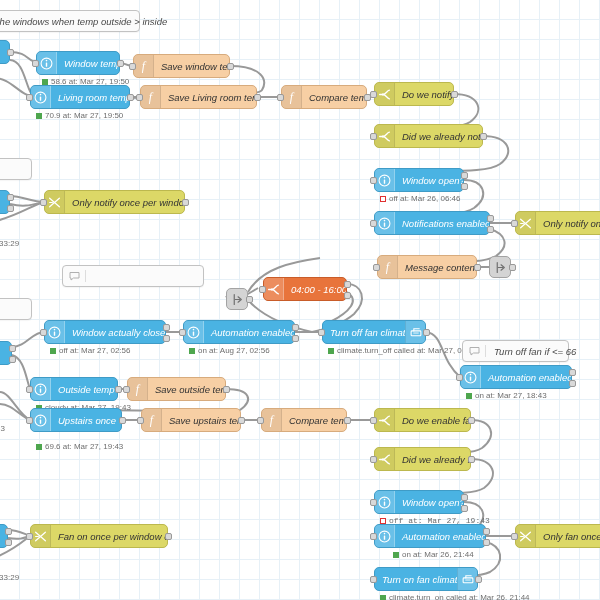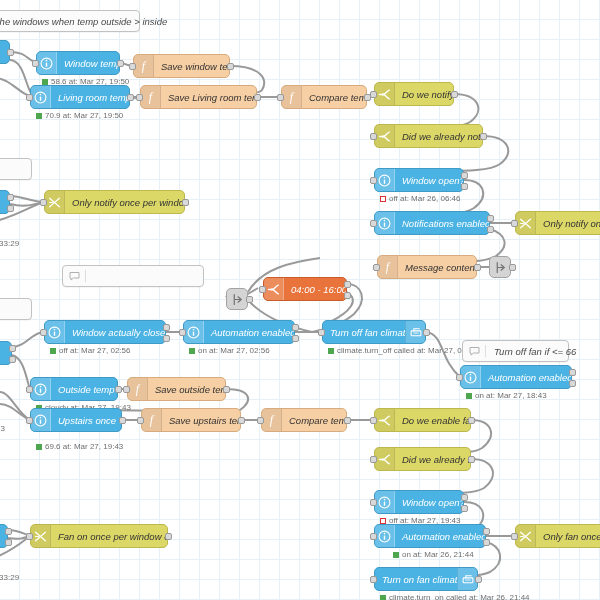--- a/index.html
+++ b/index.html
@@ -328,21 +328,21 @@
             <rect x="10.7" y="10" width="2.6" height="8" rx="1" fill="#fff"></rect>
           </svg>
         </span>
         <span class="lbl">Automation enabled?</span>
       </div>
       <div class="port" style="left: 179px; top: 329px;"></div>
       <div class="port" style="left: 292px; top: 324px;"></div>
       <div class="port" style="left: 292px; top: 335px;"></div>
       <div class="status" style="left: 189px; top: 346px;">
         <span class="dot green"></span>
-        <span>on at: Mar 27, 02:56</span>
+        <span>on at: Aug 27, 02:56</span>
       </div>
       <div class="node t-api" style="left: 322px; top: 320px; width: 104px;">
         <span class="lbl">Turn off fan climate</span>
         <span class="ico right">
           <svg width="14" height="13" viewBox="0 0 24 24">
             <rect x="3" y="9" width="18" height="9" rx="1.6" fill="none" stroke="#fff" stroke-width="2"></rect>
             <path d="M8 9 L8 5 H18" stroke="#fff" stroke-width="2" fill="none" stroke-linecap="round"></path>
             <path d="M7 13 H17" stroke="#fff" stroke-width="1.6"></path>
           </svg>
         </span>
@@ -469,21 +469,21 @@
             <circle cx="12" cy="12" r="10" fill="none" stroke="#fff" stroke-width="2"></circle>
             <circle cx="12" cy="6.6" r="1.5" fill="#fff"></circle>
             <rect x="10.7" y="10" width="2.6" height="8" rx="1" fill="#fff"></rect>
           </svg>
         </span>
         <span class="lbl">Window open?</span>
       </div>
       <div class="port" style="left: 370px; top: 499px;"></div>
       <div class="port" style="left: 461px; top: 494px;"></div>
       <div class="port" style="left: 461px; top: 505px;"></div>
-      <div class="status" style="left: 380px; top: 516px;">
+      <div class="status" style="left: 380px; top: 516px; font-family: Liberation Mono, monospace;">
         <span class="dot ring"></span>
         <span>off at: Mar 27, 19:43</span>
       </div>
       <div class="node t-api" style="left: 374px; top: 524px; width: 112px;">
         <span class="ico">
           <svg width="13" height="13" viewBox="0 0 24 24">
             <circle cx="12" cy="12" r="10" fill="none" stroke="#fff" stroke-width="2"></circle>
             <circle cx="12" cy="6.6" r="1.5" fill="#fff"></circle>
             <rect x="10.7" y="10" width="2.6" height="8" rx="1" fill="#fff"></rect>
           </svg>

